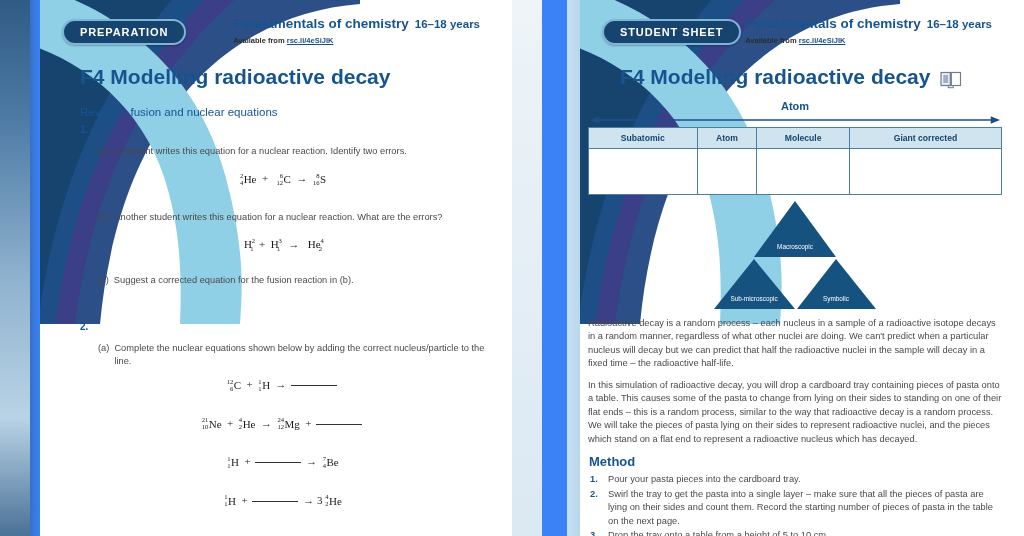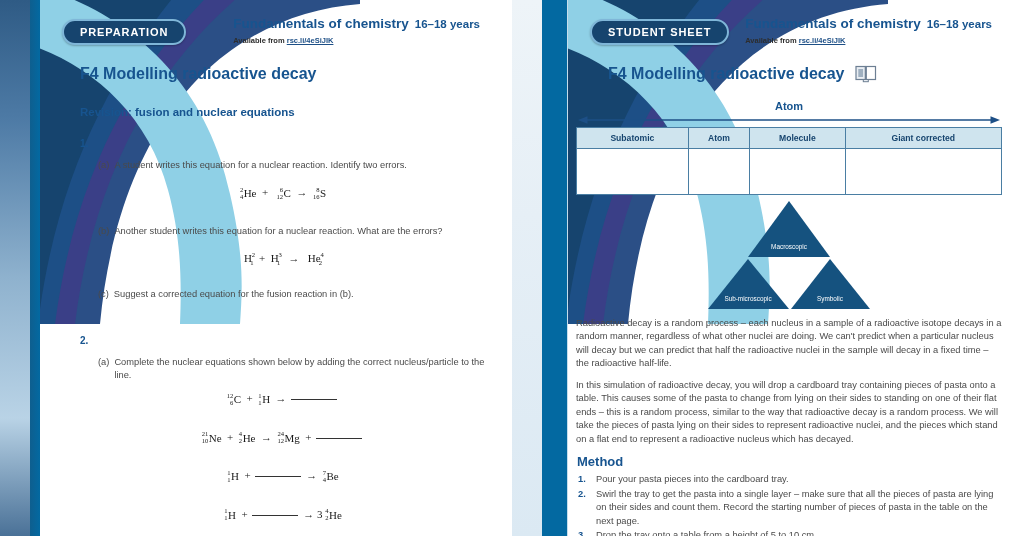--- a/index.html
+++ b/index.html
@@ -5,21 +5,21 @@
   * { box-sizing: border-box; margin: 0; padding: 0; }
   html, body {
     width: 1024px; height: 536px;
     font-family: "Liberation Sans", sans-serif;
     overflow: hidden;
     background: #ffffff;
   }
   .viewport { position: relative; width: 1024px; height: 536px; display: flex; }
 
   
-  .page-wrap { position: relative; width: 512px; height: 536px; overflow: hidden; background: #0369a1; }
+  .page-wrap { position: relative; width: 512px; height: 536px; overflow: hidden; background: #3b82f6; }
 
   
   .gutter {
     position: absolute; top: 0; bottom: 0; left: 0; width: 30px;
     background: linear-gradient(180deg,#2f5b85 0%, #4d7aa5 22%, #8fb2ce 52%, #b9d3e6 78%, #4a7197 100%);
   }
   .gutter.pale {
     background: linear-gradient(180deg,#eef4f8 0%, #e6eff6 40%, #dbe9f3 100%);
   }
   .gutter-shadow {
@@ -27,21 +27,21 @@
     background: linear-gradient(90deg, rgba(40,70,100,.30), rgba(40,70,100,0));
   }
   
   .pale-band {
     position:absolute; top:0; bottom:0; left: 55px; width: 22px;
     background: linear-gradient(90deg,#cfe4f0,#bfdcec 60%, #cfe6f2);
     opacity:.95;
   }
 
   .sheet { position: absolute; top: 0; left: 40px; right: 0; bottom: 0; background: #fff; overflow: hidden; }
-  .sheet.right { left: 56px; padding-left: 12px; }
+  .sheet.right { left: 68px; padding-left: 12px; }
 
   
   .swoosh { position: absolute; top: -6px; left: -10px; width: 330px; height: 330px; pointer-events:none; }
 
   
   .badge {
     position: absolute; left: 22px; top: 19px;
     background: #16446e;
     border: 2px solid #7fb6d8;
     color: #ffffff;
@@ -54,28 +54,28 @@
     box-shadow: 0 1px 2px rgba(0,0,0,.25);
   }
   .hdr-right { position: absolute; right: 32px; top: 16px; text-align: left; z-index: 5;}
   .hdr-title { color: #17548f; font-weight: bold; font-size: 13.5px; white-space: nowrap;}
   .hdr-title .age { color:#17548f; font-size: 11.5px; margin-left: 6px;}
   .hdr-avail { margin-top: 5px; font-size: 7.5px; font-weight: bold; color: #2d2d2d; white-space: nowrap;}
   .hdr-avail a { color:#1d4f86; text-decoration: underline; }
 
   .doc-title {
     position: absolute; left: 40px; top: 65px;
-    color: #17548f; font-weight: bold; font-size: 16px;
-    display:flex; align-items:flex-start; gap:10px;
+    color: #17548f; font-weight: bold; font-size: 21px;
+    display:flex; align-items:flex-end; gap:10px;
     z-index: 5;
   }
 
   
   .lp-body { position: absolute; left: 40px; top: 106px; right: 26px; }
-  .section-head { color: #17548f; font-weight: bold; font-size: 11.5px; margin-bottom: 20px; }
+  .section-head { color: #17548f; font-weight: normal; font-size: 11.5px; margin-bottom: 6px; }
   .qnum { color:#17548f; font-weight: bold; font-size: 10px; }
   .qtext { color: #4a4a4a; font-size: 9.3px; line-height: 1.42; }
   .qpart { display: flex; gap: 5px; margin-left: 18px; }
   .qpart .lbl { white-space: nowrap; }
   .eq { text-align: center; font-family: Liberation Serif, serif; color: #1a1a1a; font-size: 11px; }
   .blank { display:inline-block; border-bottom: 1px solid #333; width: 46px; height: 1px; vertical-align: 2px; margin: 0 2px;}
 
   sup.n, sub.n { font-size: 6.6px; line-height: 0; }
   .nuc { display:inline-block; position: relative; margin-right: 0px; }
   .nuc .pre { display:inline-block; vertical-align: middle; font-size: 6.6px; line-height: 1.05; text-align: right; margin-right: .5px; }

